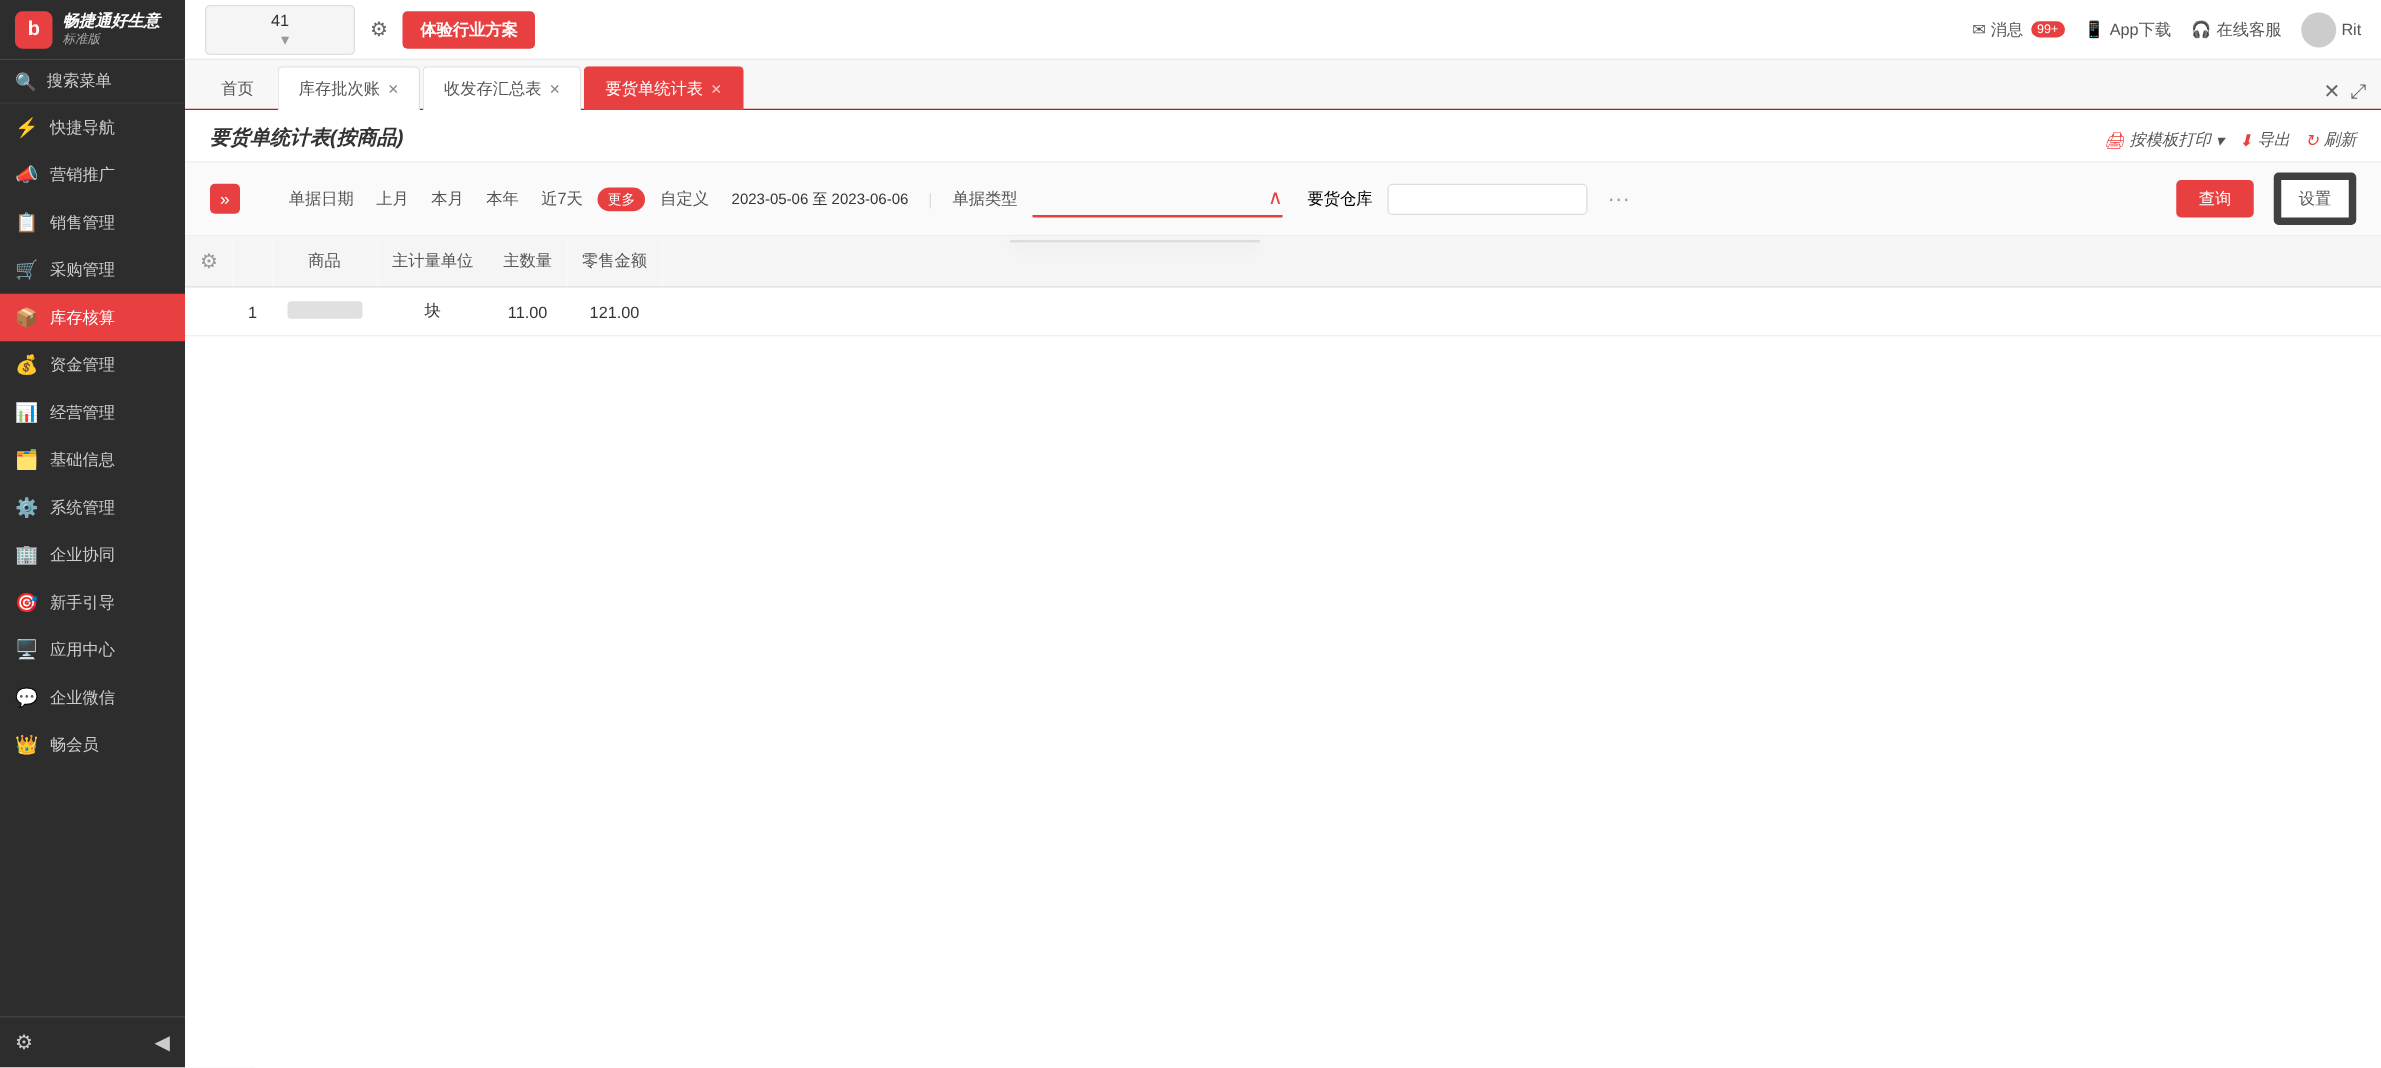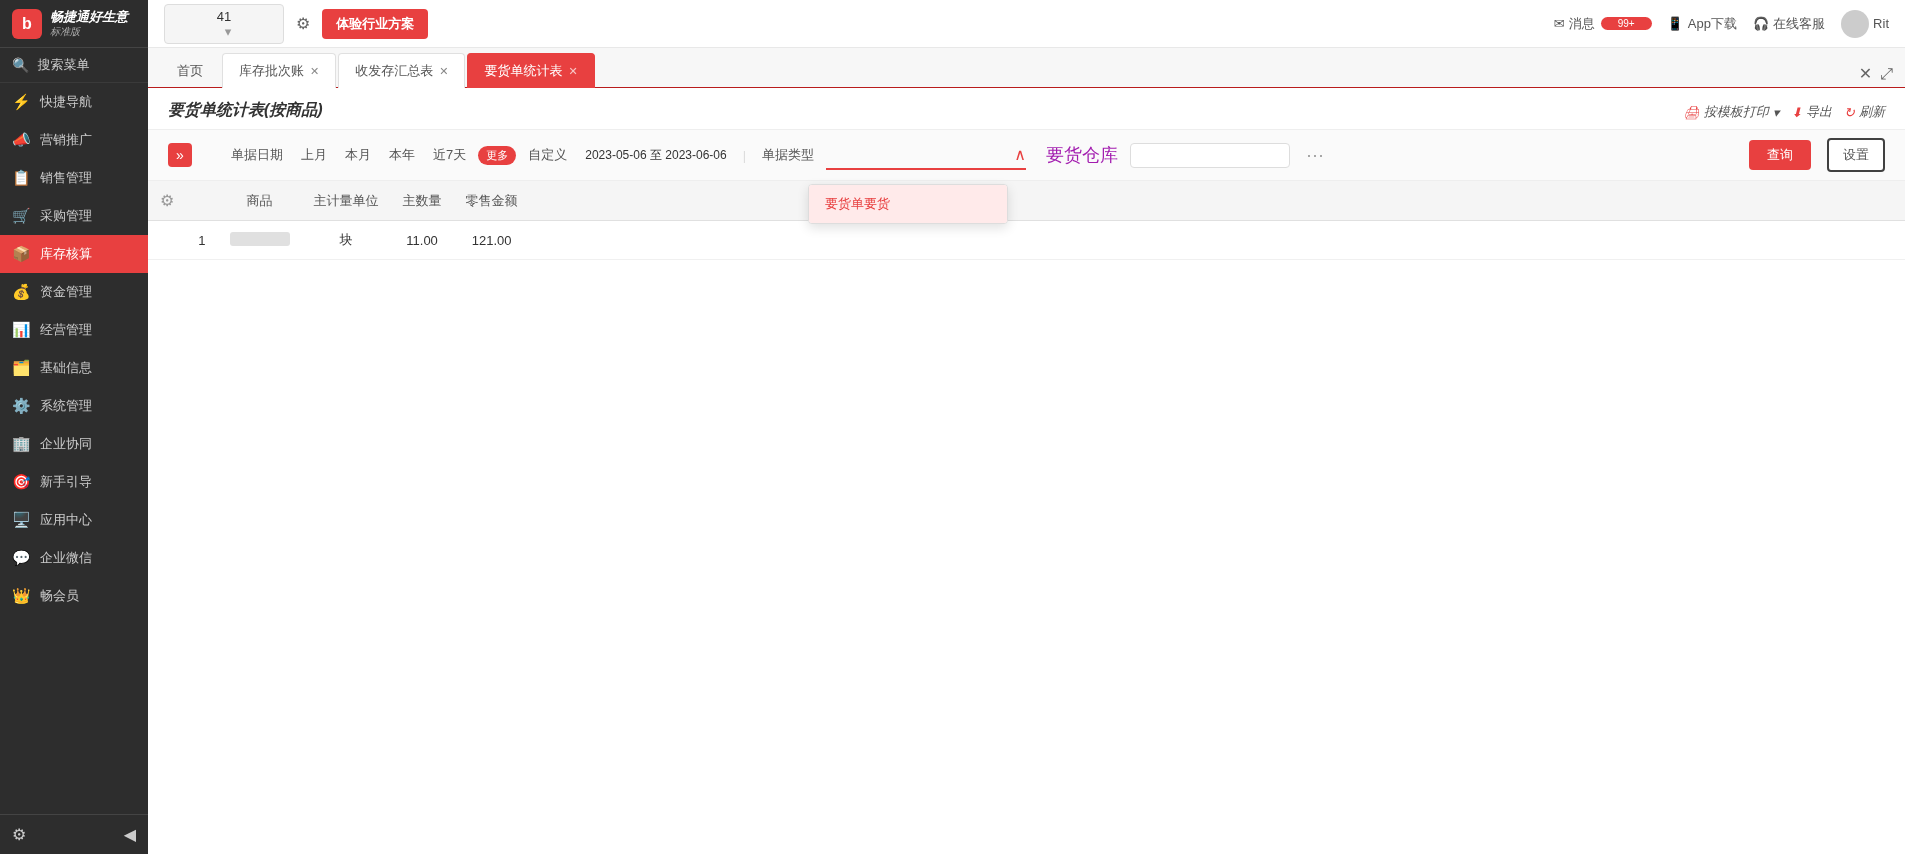--- a/index.html
+++ b/index.html
@@ -128,21 +128,21 @@
       gap: 4px;
       color: #555;
       cursor: pointer;
       font-size: 13px;
     }
     .notif-badge {
       background: #e84040;
       color: white;
       font-size: 10px;
       border-radius: 10px;
-      padding: 1px 17px;
+      padding: 1px 5px;
       margin-left: 2px;
     }
     .user-avatar {
       width: 28px;
       height: 28px;
       background: #ccc;
       border-radius: 50%;
     }
 
     
@@ -283,21 +283,21 @@
     .filter-type-select input {
       border: none;
       outline: none;
       font-size: 13px;
       color: #333;
       flex: 1;
       background: transparent;
     }
     .filter-type-select .chevron-up { color: #e84040; cursor: pointer; font-size: 16px; }
 
-    .filter-warehouse-label { color: #a21caf; font-size: 18px; flex-shrink: 0; margin-left: 8px; }
+    .filter-warehouse-label { color: #000000; font-size: 13px; flex-shrink: 0; margin-left: 8px; }
     .filter-warehouse-input {
       border: 1px solid #ddd;
       border-radius: 4px;
       padding: 4px 8px;
       font-size: 13px;
       color: #333;
       background: white;
       flex: 1;
       max-width: 160px;
     }
@@ -309,21 +309,21 @@
       border: none;
       border-radius: 4px;
       padding: 6px 18px;
       cursor: pointer;
       font-size: 13px;
       margin-left: auto;
     }
     .filter-settings-btn {
       background: white;
       color: #555;
-      border: 2px solid #404040;
+      border: 6px solid #404040;
       border-radius: 4px;
       padding: 6px 14px;
       cursor: pointer;
       font-size: 13px;
       margin-left: 4px;
     }
 
     
     .dropdown-menu {
       position: absolute;
@@ -568,21 +568,20 @@
         <input type="text" style="">
         <span class="chevron-up">∧</span>
       </div>
       <span class="filter-warehouse-label">要货仓库</span>
       <input class="filter-warehouse-input" type="text" style="">
       <span class="filter-more-btn">···</span>
       <button class="filter-search-btn">查询</button>
       <button class="filter-settings-btn">设置</button>
 
       <div class="dropdown-menu" id="dropdown-menu">
-      <div class="dropdown-item selected">要货单要货</div>
         </div>
     </div>
 
     <div class="table-container">
       <table>
         <thead>
           <tr>
             <th style="width:40px;">
               <span class="col-settings-icon">⚙</span>
             </th>

